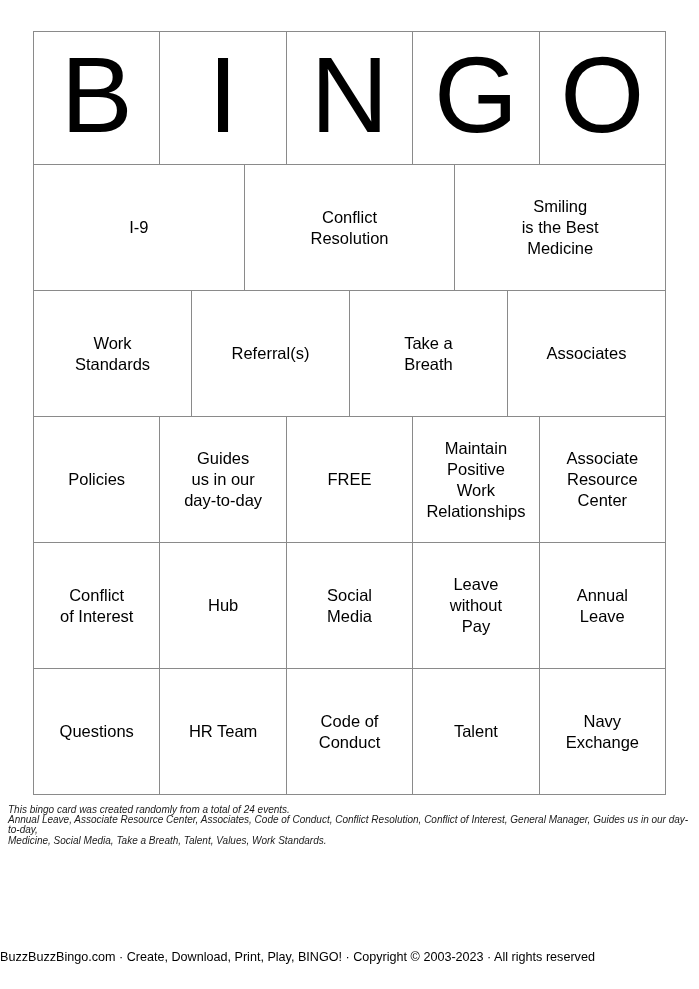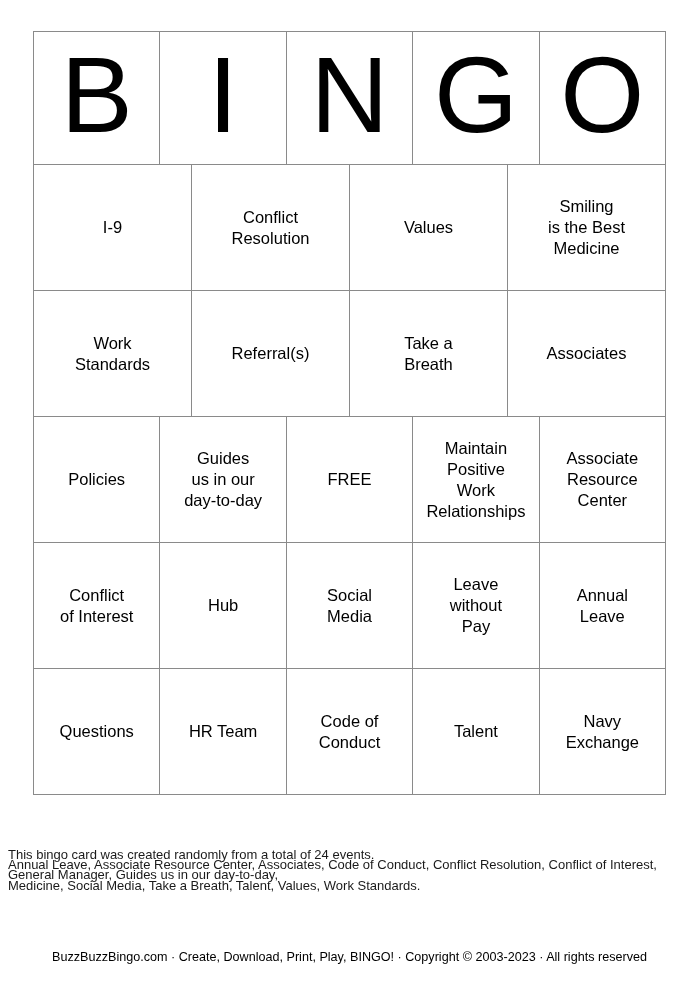--- a/index.html
+++ b/index.html
@@ -77,38 +77,39 @@
 
   .cell .txt {
     display: block;
     white-space: pre-line;
   }
 
   
   .fineprint {
     position: absolute;
     left: 8px;
-    top: 850px;
+    top: 805px;
     width: 684px;
-    font-size: 13px;
+    font-size: 10px;
     line-height: 10.2px;
     color: #1a1a1a;
+    font-style: italic;
   }
   .fineprint .fp-line {
     display: block;
     white-space: pre-wrap;
   }
 
   
   .footer {
     position: absolute;
     left: 0;
     top: 949px;
     width: 699px;
-    text-align: center;
+    text-align: left;
     font-size: 12.6px;
     line-height: 16px;
     color: #000000;
   }
 </style>
 </head>
 <body>
 
 <div class="page">
 
@@ -124,23 +125,20 @@
 
     <div class="grid-row cell-row">
       <div class="cell">
           <span class="txt">I-9</span>
         </div>
       <div class="cell">
           <span class="txt">Conflict
 Resolution</span>
         </div>
       <div class="cell">
-          <span class="txt">Values</span>
-        </div>
-      <div class="cell">
           <span class="txt">Smiling
 is the Best
 Medicine</span>
         </div>
     </div>
 
     <div class="grid-row cell-row">
       <div class="cell">
           <span class="txt">Work
 Standards</span>

